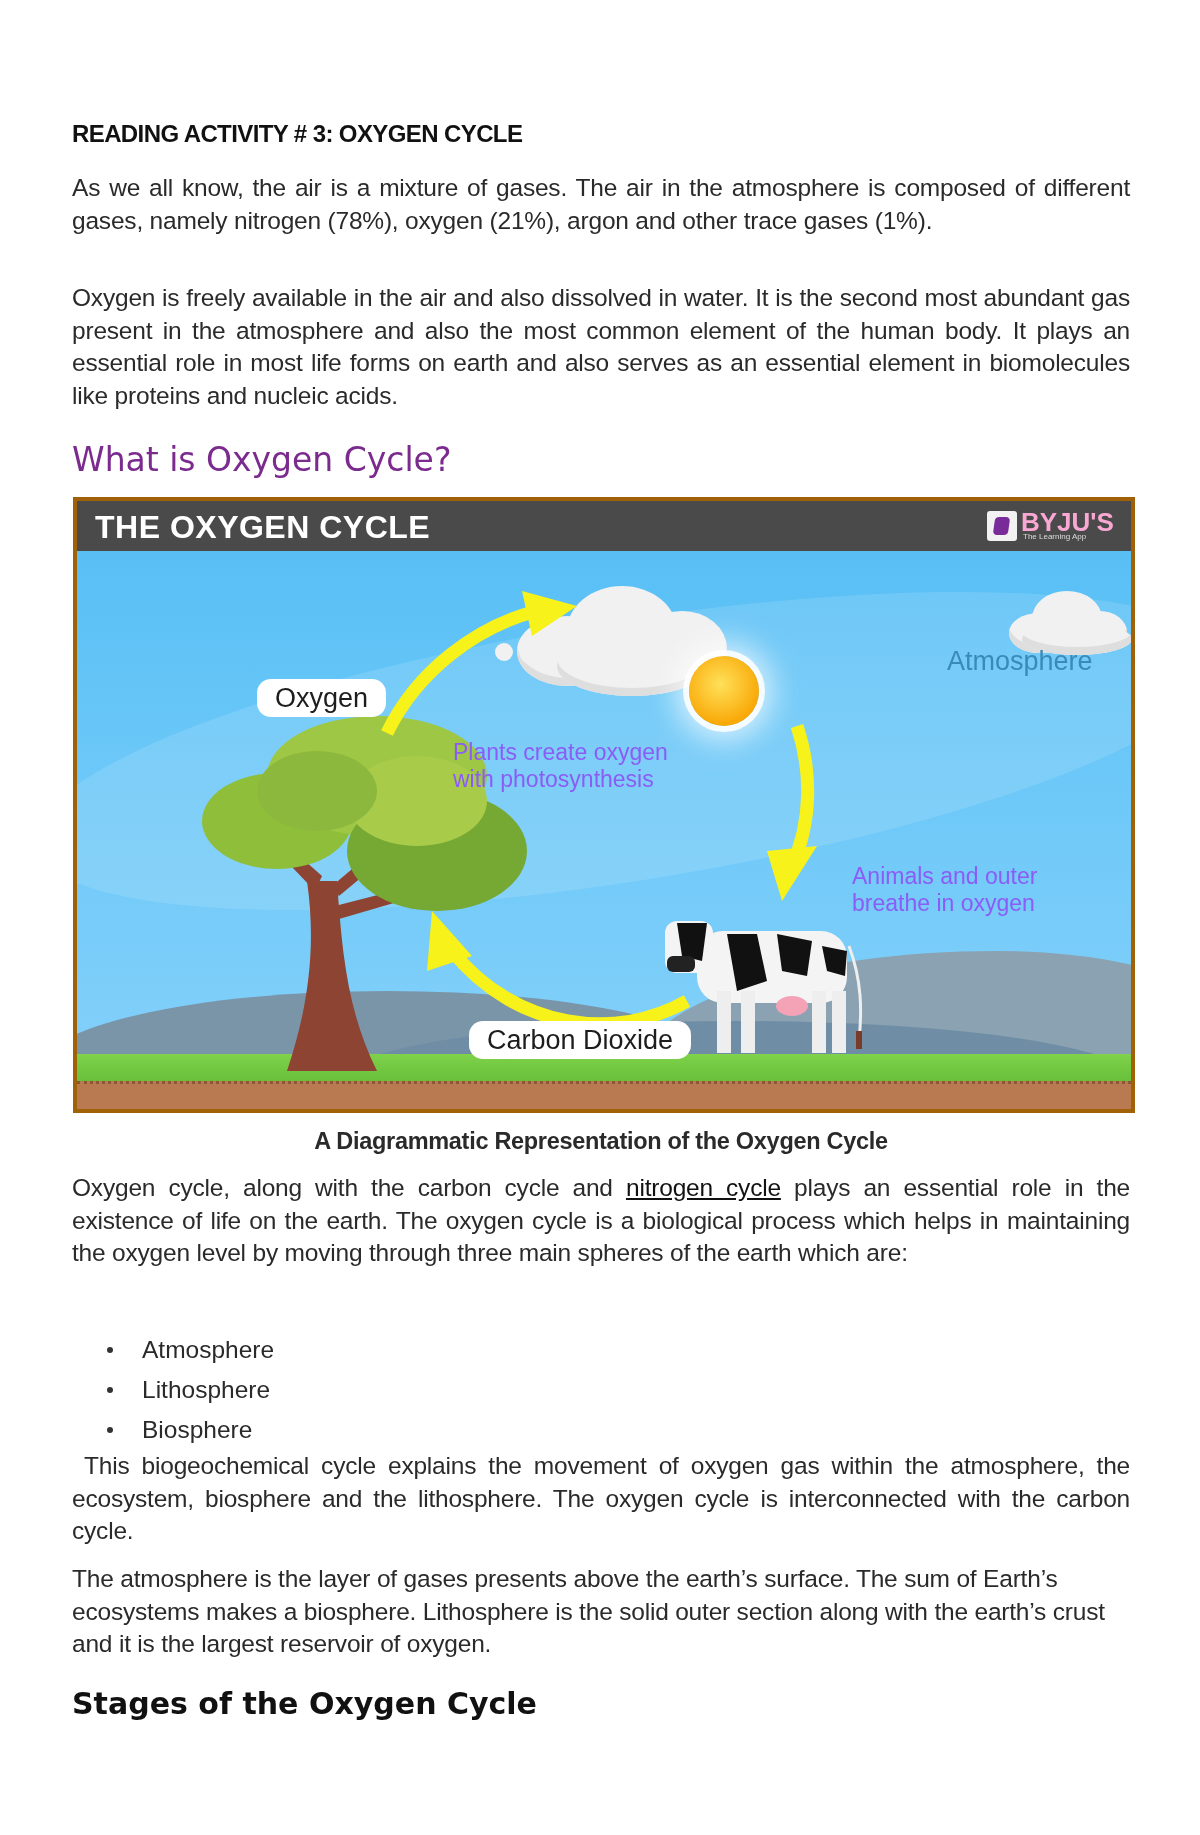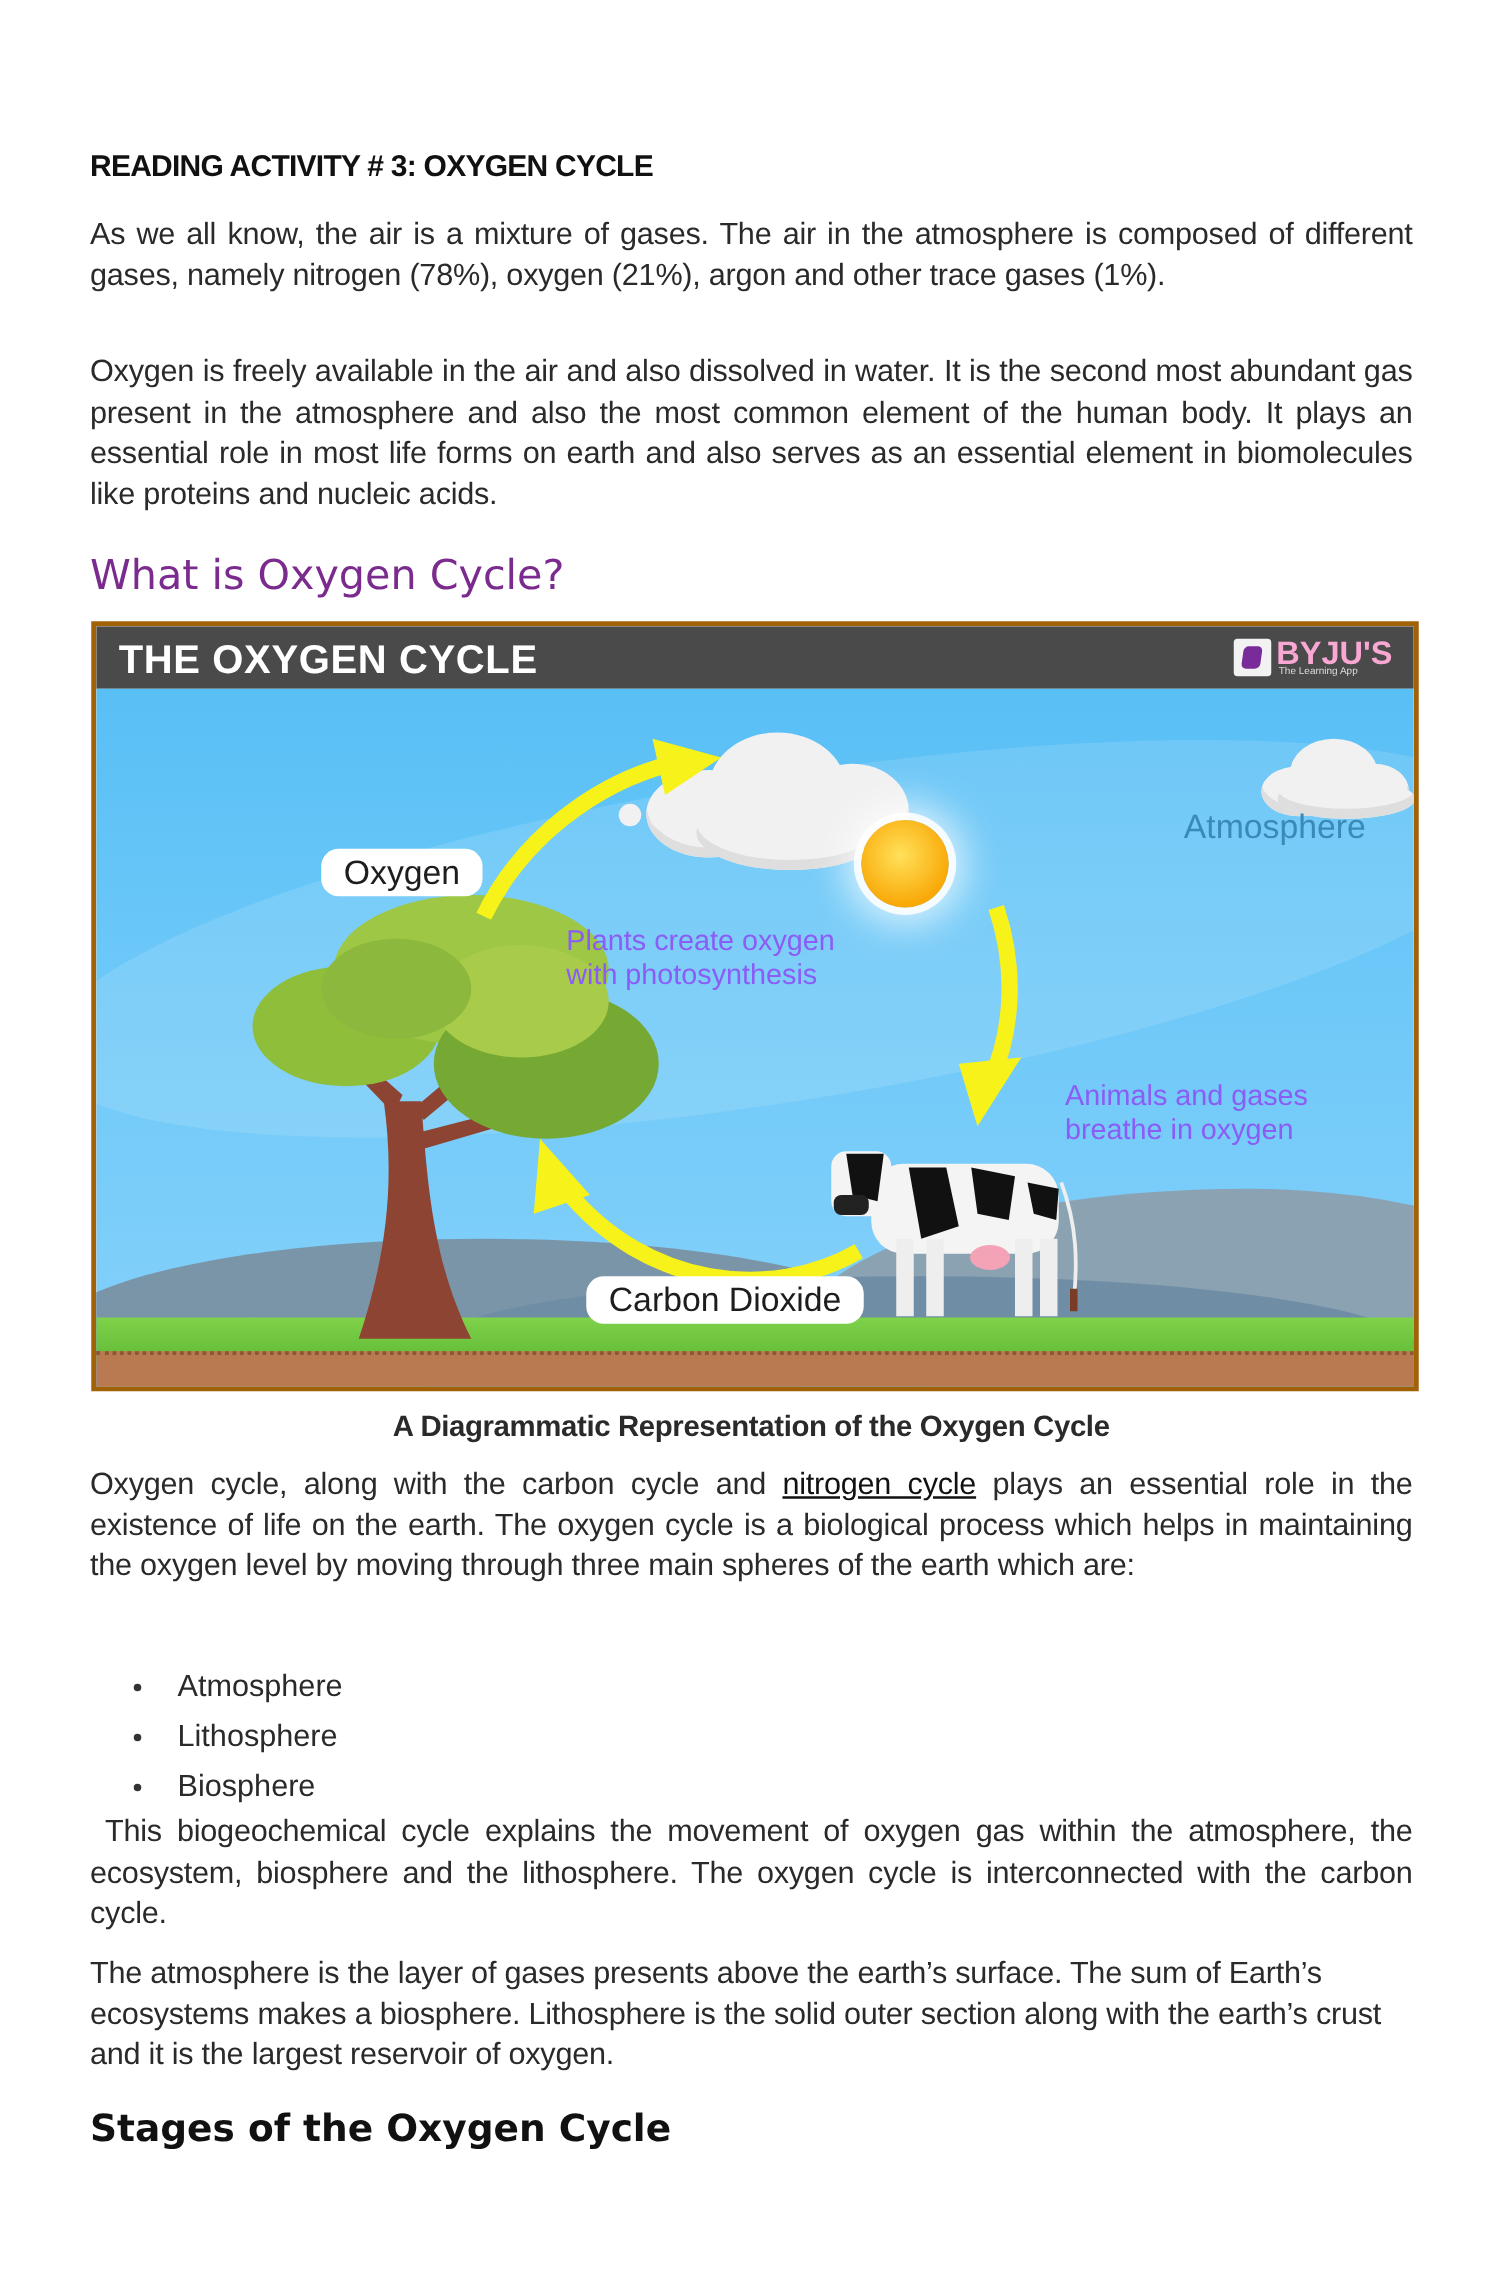--- a/index.html
+++ b/index.html
@@ -165,21 +165,21 @@
           <rect x="779" y="480" width="6" height="18" fill="#7a3c26"></rect>
         </g>
       </svg>
 
       <div class="label-pill" style="left:180px;top:80px;margin-top:48px;">Oxygen</div>
       <div class="label-text" style="left:376px;top:188px;">
         <div>Plants create oxygen</div>
         <div>with photosynthesis</div>
       </div>
       <div class="label-text" style="left:775px;top:312px;">
-        <div>Animals and gases</div>
+        <div>Animals and outer</div>
         <div>breathe in oxygen</div>
       </div>
       <div class="label-pill" style="left:392px;top:470px;">Carbon Dioxide</div>
     </div>
   </div>
 
   <div class="caption">A Diagrammatic Representation of the Oxygen Cycle</div>
 
   <p class="para" id="p3" style="margin:0;"><span>Oxygen cycle, along with the carbon cycle and </span><a class="link">nitrogen cycle</a><span> plays an essential role in the existence of life on the earth. The oxygen cycle is a biological process which helps in maintaining the oxygen level by moving through three main spheres of the earth which are:</span></p>
 

